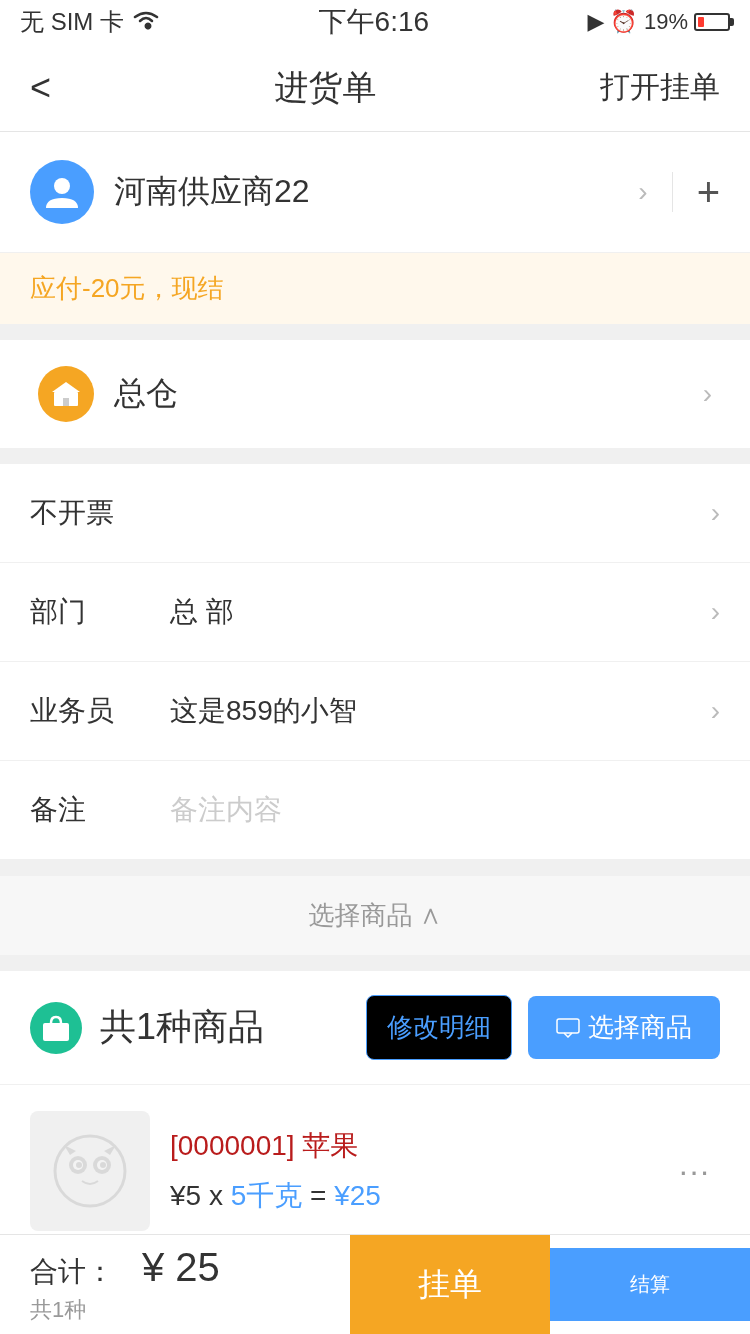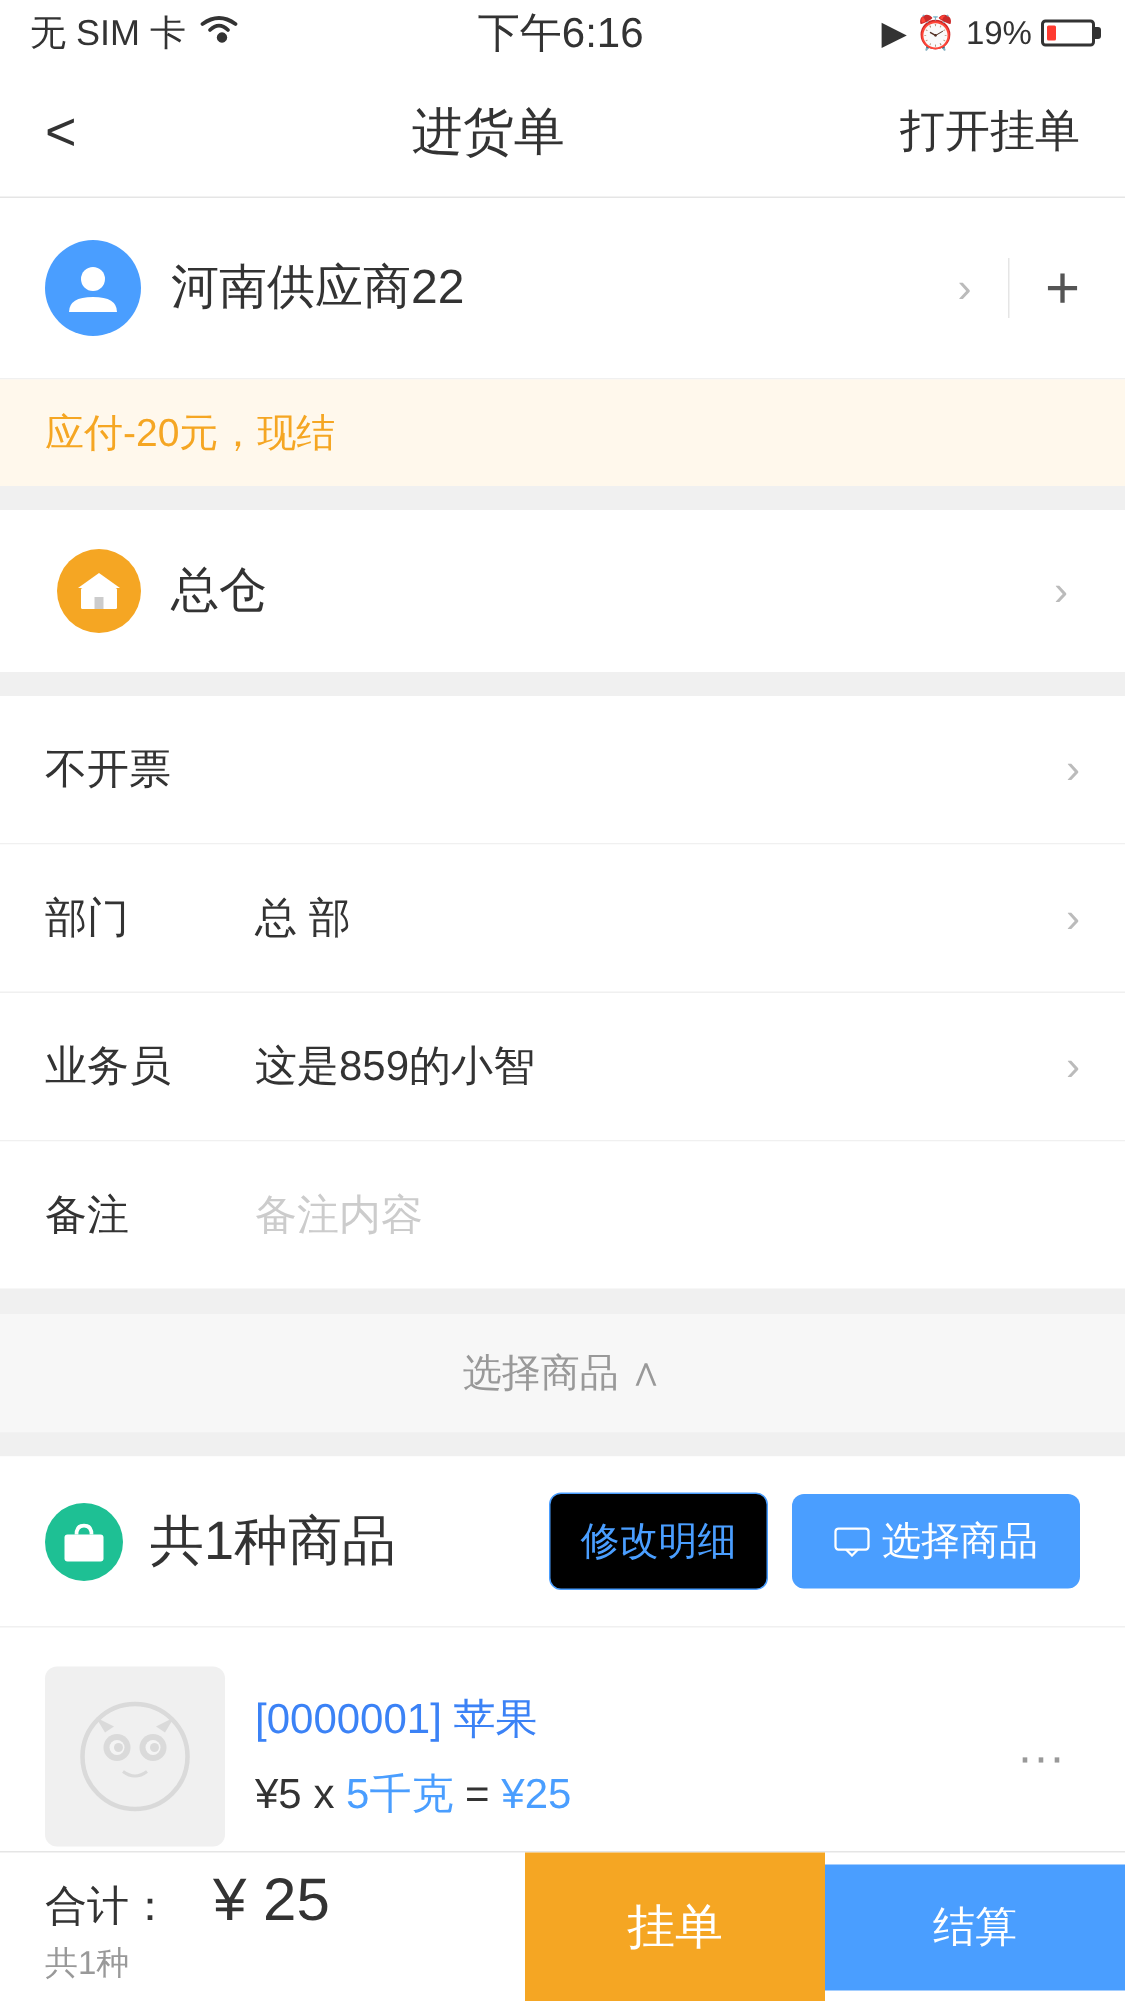--- a/index.html
+++ b/index.html
@@ -207,21 +207,21 @@
     .product-thumb {
       width: 120px; height: 120px;
       background: #f0f0f0;
       border-radius: 8px;
       margin-right: 20px;
       flex-shrink: 0;
       display: flex; align-items: center; justify-content: center;
       overflow: hidden;
     }
     .product-info { flex: 1; }
-    .product-name { font-size: 28px; color: #3b82f6; margin-bottom: 12px; }
+    .product-name { font-size: 28px; color: #b91c1c; margin-bottom: 12px; }
     .product-price { font-size: 28px; color: #333; }
     .price-highlight { color: #4a9eff; }
     .more-btn { color: #999; font-size: 32px; padding: 0 10px; }
 
     
     .footer {
       position: fixed;
       bottom: 0;
       width: 750px;
       height: 100px;
@@ -252,24 +252,24 @@
       height: 100px;
       background: #f5a623;
       color: #fff;
       font-size: 32px;
       display: flex; align-items: center; justify-content: center;
       border: none;
       font-family: Liberation Mono, monospace;
     }
     .footer-btn-settle {
       width: 200px;
-      height: 84px;
+      height: 73px;
       background: #4a9eff;
       color: #fff;
-      font-size: 28px;
+      font-size: 20px;
       display: flex; align-items: center; justify-content: center;
       border: none;
     }
 
     
     .sep { height: 16px; background: #f0f0f0; }
   </style>
 </head>
 <body>
 

